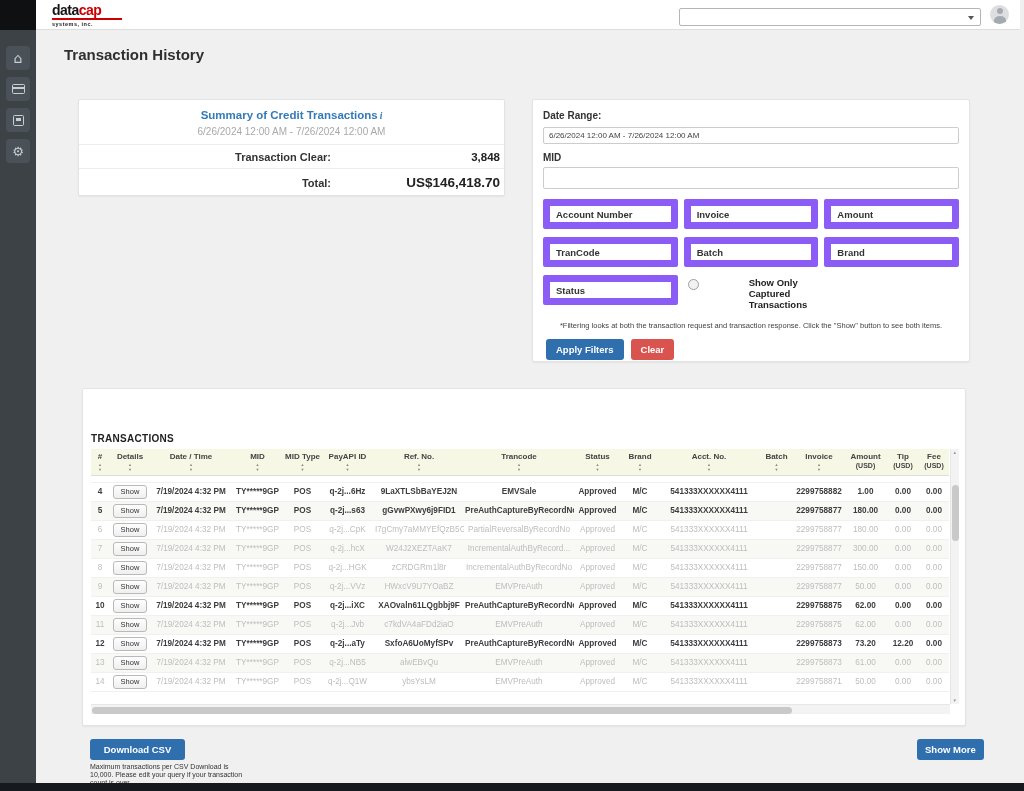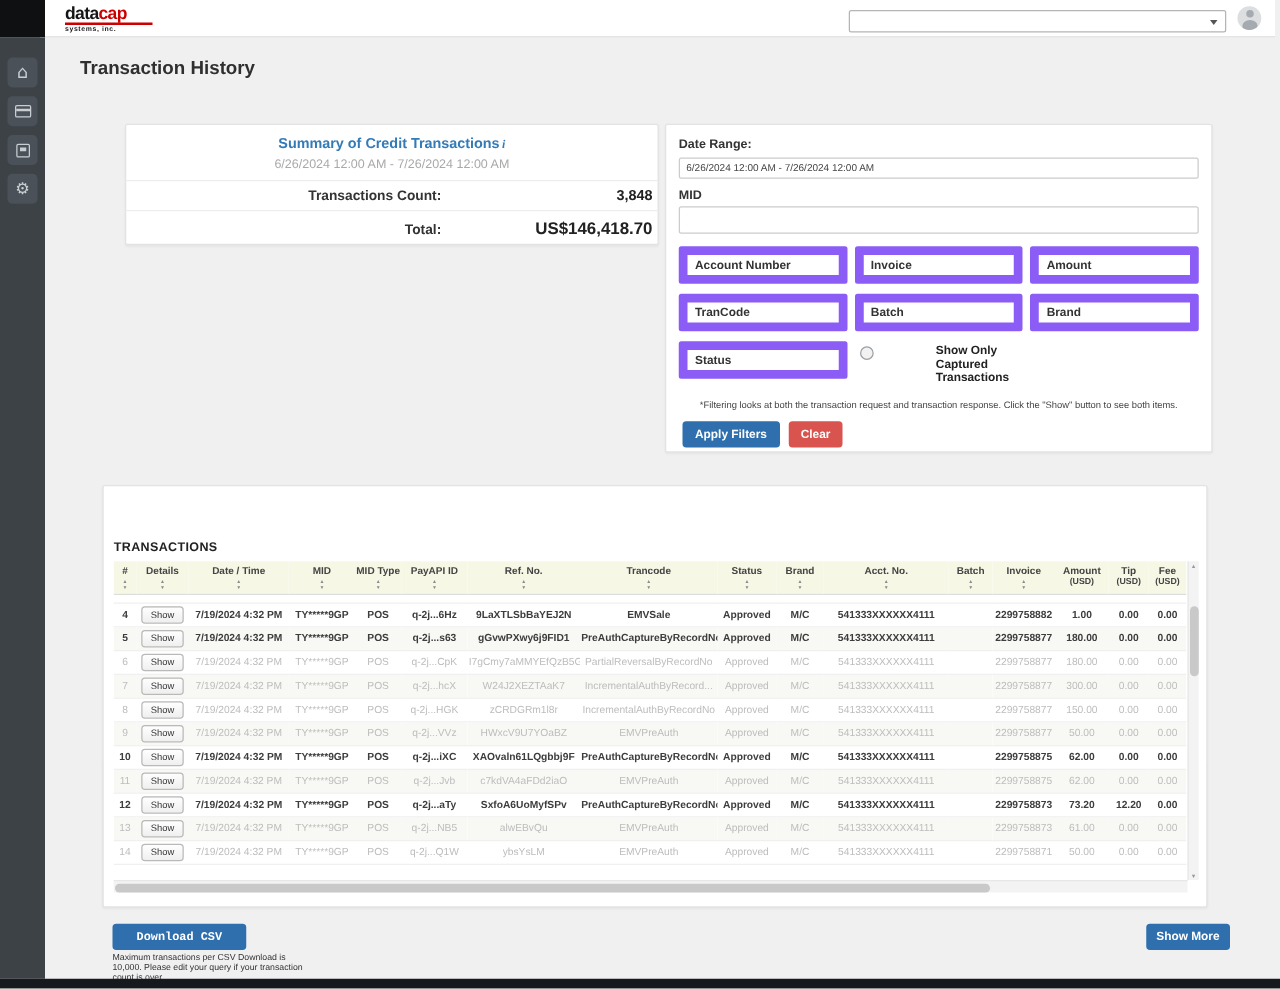--- a/index.html
+++ b/index.html
@@ -30,21 +30,21 @@
   .icon-card::before { content: ""; position: absolute; left: 0; right: 0; top: 2px; height: 2px; background: #c9ced3; }
   .icon-device { width: 11px; height: 11px; border: 1px solid #c9ced3; border-radius: 1.5px; position: relative; }
   .icon-device::before { content: ""; position: absolute; left: 2px; right: 2px; top: 2px; height: 3px; background: #c9ced3; }
   .footer { position: absolute; left: 0; top: 783px; width: 1024px; height: 8px; background: #16191d; z-index: 7; }
 
   
   .page-title { position: absolute; left: 64px; top: 46px; font-size: 15px; font-weight: bold; color: #2f2f2f; }
 
   
   .card { position: absolute; background: #fff; border: 1px solid #e3e3e3; border-radius: 2px; box-shadow: 0 1px 2px rgba(0,0,0,.05); }
-  .summary-card { left: 100px; top: 99px; width: 427px; height: 97px; }
+  .summary-card { left: 78px; top: 99px; width: 427px; height: 97px; }
   .filter-card { left: 532px; top: 99px; width: 438px; height: 263px; padding: 10px; }
   .tx-card { left: 82px; top: 388px; width: 884px; height: 338px; }
 
   
   .summary-title { margin-top: 9px; text-align: center; color: #337ab7; font-size: 11.5px; font-weight: bold; }
   .info-icon { font-size: 9.5px; font-family: "Liberation Serif", serif; font-style: italic; margin-left: 2px; }
   .summary-dates { text-align: center; color: #a9a9a9; font-size: 10px; margin-top: 5px; margin-bottom: 7px; }
   .summary-row { display: flex; border-top: 1px solid #ededed; padding: 6px 4px 5px 0; align-items: baseline; }
   .s-label { flex: 0 0 252px; text-align: right; font-weight: bold; font-size: 11px; color: #333; }
   .s-value { flex: 1; text-align: right; font-weight: bold; font-size: 11.5px; color: #222; }
@@ -84,21 +84,21 @@
 
   
   .vscroll { position: absolute; right: 0; top: 0; width: 9px; height: 255px; background: #f3f3f3; border-left: 1px solid #e7e7e7; }
   .vscroll::before { content: "▲"; position: absolute; top: 1px; left: 1.5px; font-size: 4.5px; color: #999; }
   .vscroll::after { content: "▼"; position: absolute; bottom: 1px; left: 1.5px; font-size: 4.5px; color: #999; }
   .vthumb { position: absolute; left: 1px; top: 36px; width: 7px; height: 56px; background: #c9c9c9; border-radius: 4px; }
   .hscroll { position: absolute; left: 0; bottom: 0; width: 859px; height: 10px; background: #f3f3f3; border-top: 1px solid #e7e7e7; }
   .hthumb { position: absolute; left: 1px; top: 1.5px; width: 700px; height: 7px; background: #c9c9c9; border-radius: 4px; }
 
   
-  .dl-btn { position: absolute; left: 90px; top: 739px; width: 107px; padding: 5px 0; text-align: center; font-family: Liberation Mono, monospace; }
+  .dl-btn { position: absolute; left: 90px; top: 739px; width: 95px; padding: 5px 0; text-align: center; }
   .dl-note { position: absolute; left: 90px; top: 763px; width: 162px; font-size: 7px; color: #333; line-height: 8px; }
   .more-btn { position: absolute; left: 917px; top: 739px; padding: 5px 8px; }
 </style>
 </head>
 <body>
 
 <div class="page">
 
   <div class="corner"></div>
 
@@ -128,21 +128,21 @@
         <span class="glyph icon-gear">⚙</span>
       </div>
   </nav>
 
   <h1 class="page-title">Transaction History</h1>
 
   <section class="card summary-card">
     <div class="summary-title"><span>Summary of Credit Transactions</span><span class="info-icon">i</span></div>
     <div class="summary-dates">6/26/2024 12:00 AM - 7/26/2024 12:00 AM</div>
     <div class="summary-row">
-      <div class="s-label">Transactions Count:</div>
+      <div class="s-label">Transaction Clear:</div>
       <div class="s-value">3,848</div>
     </div>
     <div class="summary-row total">
       <div class="s-label">Total:</div>
       <div class="s-value">US$146,418.70</div>
     </div>
   </section>
 
   <section class="card filter-card">
     <div class="f-label">Date Range:</div>

